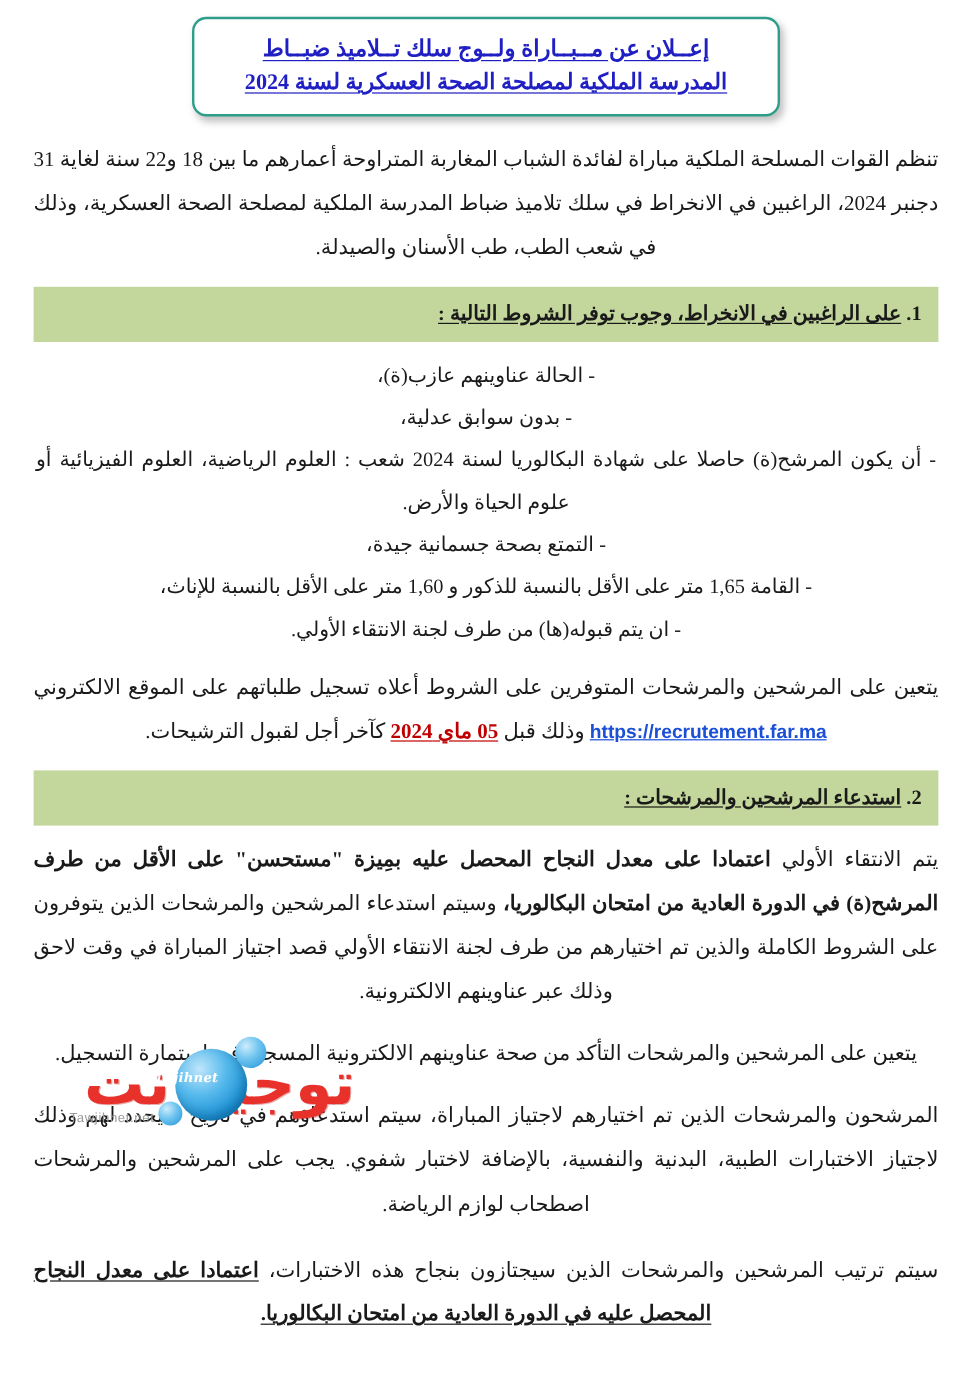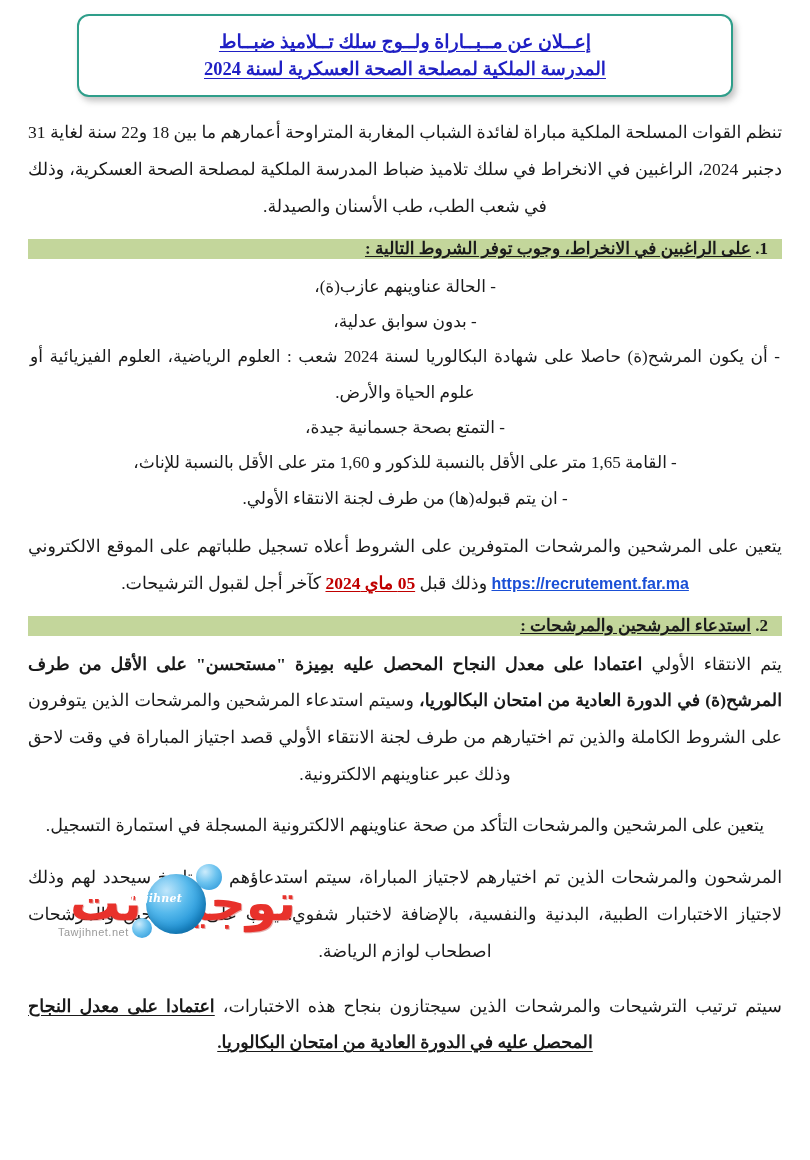--- a/index.html
+++ b/index.html
@@ -26,21 +26,21 @@
     padding: 0 22px;
   }
 
   
   .title-box-wrap {
     display: flex;
     justify-content: center;
     padding-top: 14px;
   }
   .title-box {
-    width: 656px;
+    width: 490px;
     box-sizing: border-box;
     border: 2.5px solid #2e9e8a;
     border-radius: 12px;
     background: #ffffff;
     box-shadow: 3px 4px 6px rgba(120,120,120,0.45);
     padding: 12px 14px 13px 14px;
     text-align: center;
   }
   .title-line {
     color: #1f1fc4;
@@ -64,21 +64,21 @@
     padding: 0 6px;
   }
   .para.intro {
     margin-top: 17px;
   }
   .b { font-weight: bold; }
 
   
   .section-bar {
     background: #c3d69b;
-    height: 20px;
+    height: 46px;
     margin: 14px 6px 10px 6px;
     display: flex;
     align-items: center;
     justify-content: flex-start;
     padding: 0 14px;
     box-sizing: border-box;
     position: relative;
   }
   .section-bar .label {
     font-size: 17px;
@@ -252,21 +252,21 @@
     <span class="b">اعتمادا على معدل النجاح المحصل عليه بمِيزة "مستحسن" على الأقل من طرف المرشح(ة) في الدورة العادية من امتحان البكالوريا،</span>
     <span>وسيتم استدعاء المرشحين والمرشحات الذين يتوفرون على الشروط الكاملة والذين تم اختيارهم من طرف لجنة الانتقاء الأولي قصد اجتياز المباراة في وقت لاحق وذلك عبر عناوينهم الالكترونية.</span>
   </p>
 
   <p class="para" style="margin-top:14px;">يتعين على المرشحين والمرشحات التأكد من صحة عناوينهم الالكترونية المسجلة في استمارة التسجيل.</p>
 
 
   <p class="para" style="margin-top:16px;">المرشحون والمرشحات الذين تم اختيارهم لاجتياز المباراة، سيتم استدعاؤهم في تاريخ سيحدد لهم وذلك لاجتياز الاختبارات الطبية، البدنية والنفسية، بالإضافة لاختبار شفوي. يجب على المرشحين والمرشحات اصطحاب لوازم الرياضة.</p>
 
   <p class="para" style="margin-top:18px;">
-    <span>سيتم ترتيب الترشيحات والمرشحات الذين سيجتازون بنجاح هذه الاختبارات،</span>
+    <span>سيتم ترتيب المرشحين والمرشحات الذين سيجتازون بنجاح هذه الاختبارات،</span>
     <span class="ul-bold">اعتمادا على معدل النجاح المحصل عليه في الدورة العادية من امتحان البكالوريا.</span>
   </p>
 
   <div class="watermark">
     <div class="wm-text">توجيه نت</div>
     <div class="wm-circle-sm1"></div>
     <div class="wm-circle-big"></div>
     <div class="wm-circle-label">tawjihnet</div>
     <div class="wm-circle-sm2"></div>
     <div class="wm-sub">Tawjihnet.net</div>

